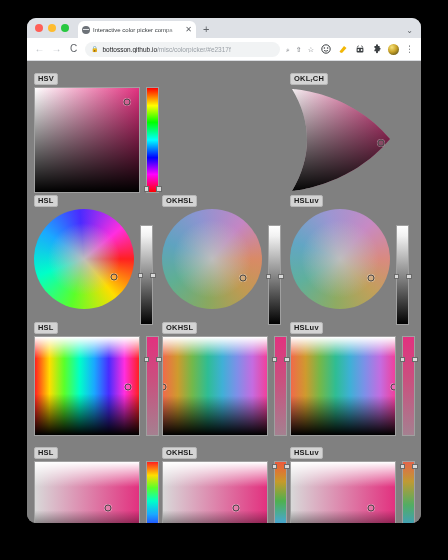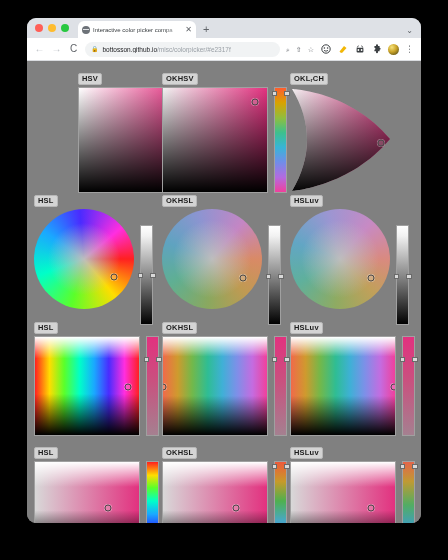--- a/index.html
+++ b/index.html
@@ -254,51 +254,36 @@
         </svg>
     </span>
     <span id="avatar"></span>
     <span id="menu-dots">⋮</span>
   </div>
 
   <div id="page">
 
     <div class="row row-1">
 
-      <div class="picker" style="left:0;margin-left:44px;">
+      <div class="picker" style="left:0;">
         <span class="label">HSV</span>
         <div class="body">
           <div class="area" style="width:106px;height:106px;
             background:
               linear-gradient(to top, #000 0%, rgba(0,0,0,0) 100%),
               linear-gradient(to right, #fff 0%, #e2317f 100%);">
             <span class="marker" style="left:88%;top:13%;"></span>
           </div>
           <div class="slider" style="width:13px;height:106px;
             background:linear-gradient(to bottom,#ff0000 0%,#ffff00 17%,#00ff00 33%,#00ffff 50%,#0000ff 67%,#ff00ff 83%,#ff0000 100%);">
             <span class="slider-handle" style="top:96%;"></span>
           </div>
         </div>
       </div>
 
-      <div class="picker" style="left:128px;">
-        <span class="label">OKHSV</span>
-        <div class="body">
-          <div class="area" style="width:106px;height:106px;
-            background:
-              linear-gradient(to top, #000 0%, rgba(0,0,0,0) 100%),
-              linear-gradient(to right, #f2f2f2 0%, #e2317f 100%);">
-            <span class="marker" style="left:88%;top:13%;"></span>
-          </div>
-          <div class="slider" style="width:13px;height:106px;
-            background:linear-gradient(to bottom,#ff5d2e 0%,#d9a200 14%,#8fbe3f 29%,#3dc08e 43%,#38b5d6 57%,#6f8ee8 71%,#b46ae0 86%,#f0409c 100%);">
-            <span class="slider-handle" style="top:4%;"></span>
-          </div>
-        </div>
-      </div>
 
       <div class="picker" style="left:256px;">
         <span class="label">OKL<sub>r</sub>CH</span>
         <div class="body">
           <div class="gamut">
             <svg width="106" height="106" viewBox="0 0 106 106">
               <defs>
                 <linearGradient id="gx" x1="0" y1="0" x2="1" y2="0">
                   <stop offset="0" stop-color="#f7f7f7"></stop>
                   <stop offset="1" stop-color="#e2317f"></stop>

